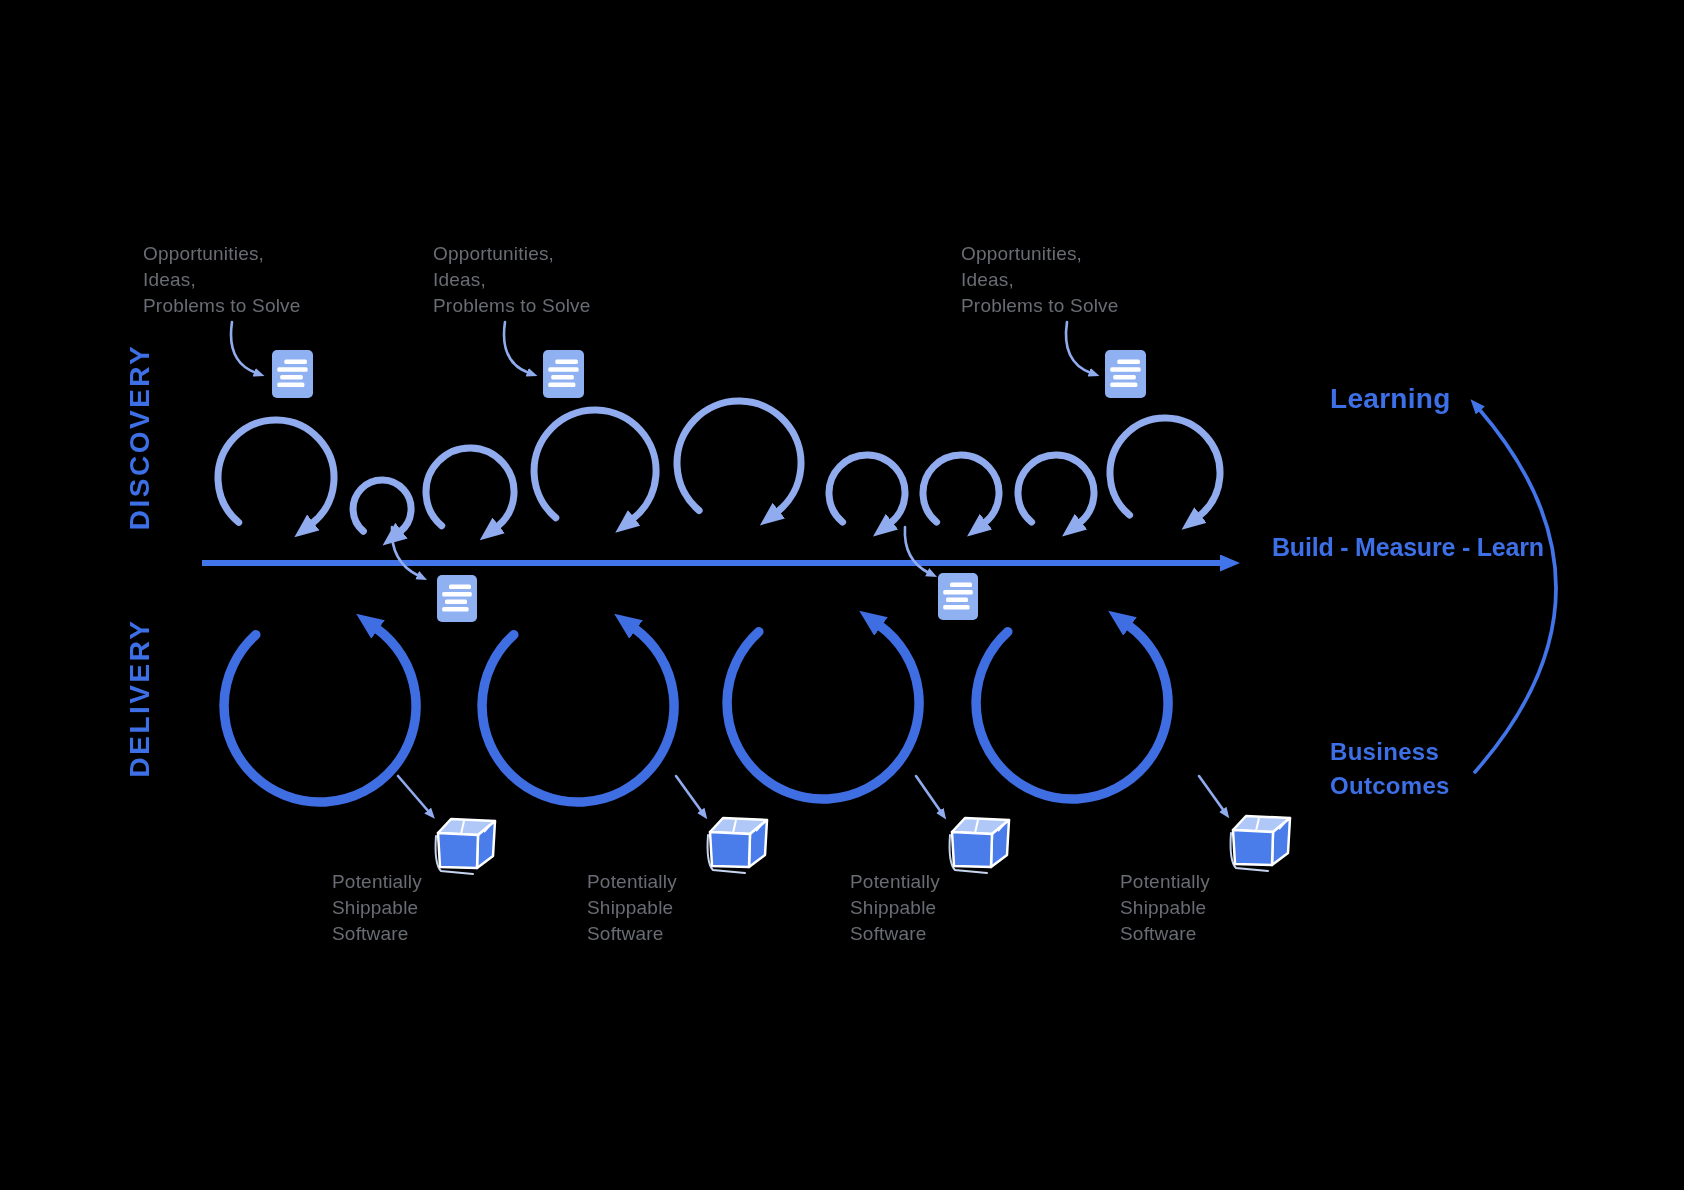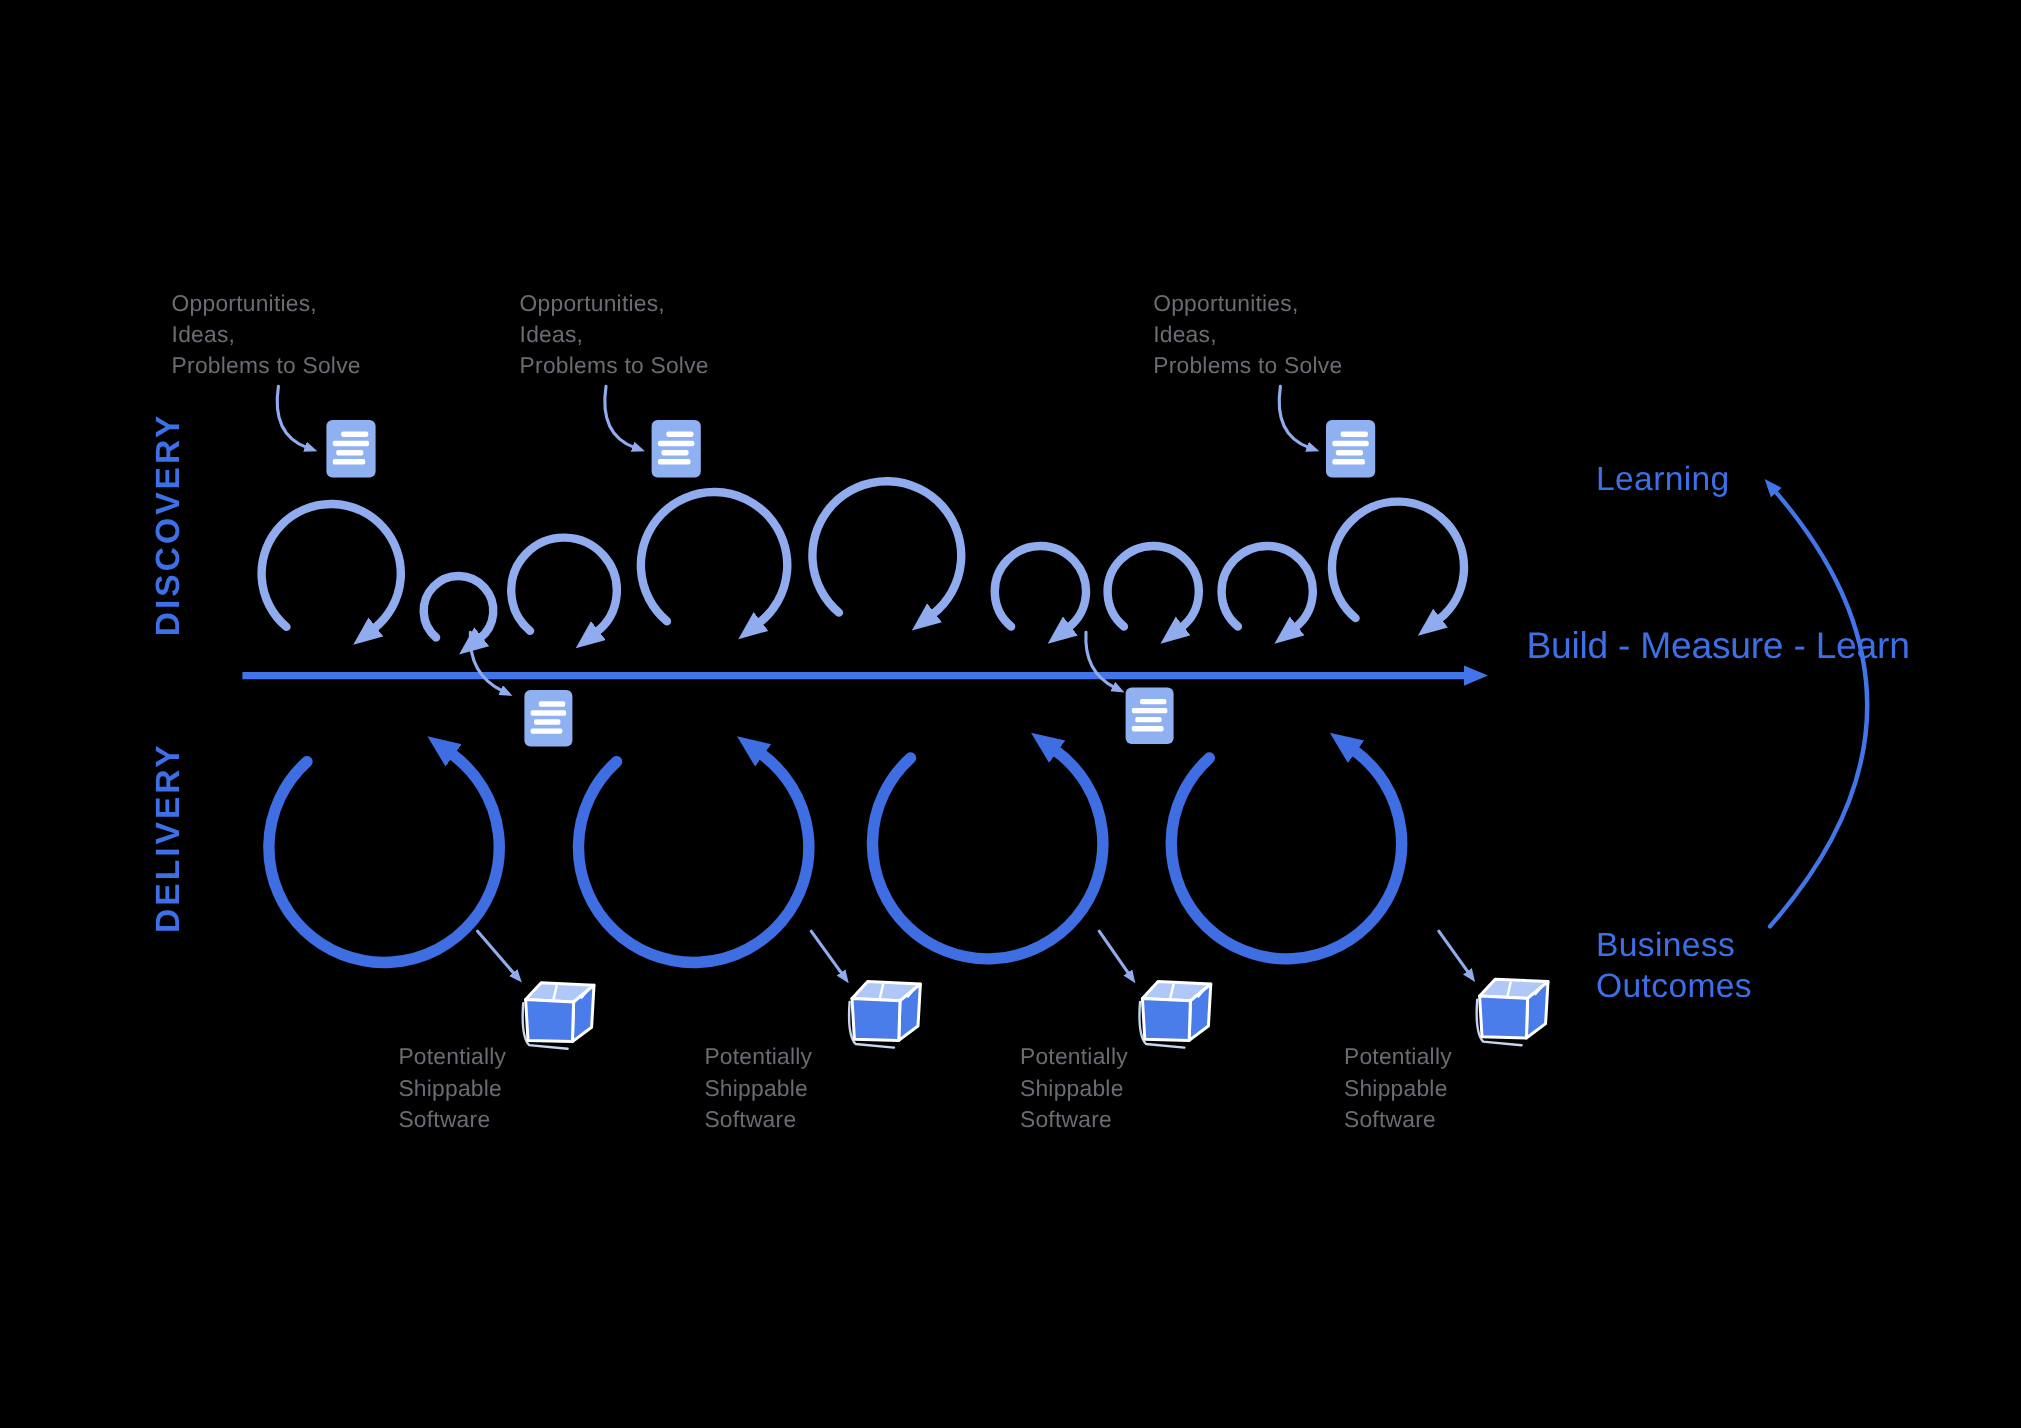--- a/index.html
+++ b/index.html
@@ -7,31 +7,31 @@
     --line-blue:#4275E9; --gray-text:#696C72; --doc-fill:#8FB1F2;
   }
   html,body{margin:0;padding:0;background:var(--bg);}
   .canvas{
     position:relative; width:1684px; height:1190px; background:var(--bg);
     font-family:"Liberation Sans","DejaVu Sans",sans-serif; overflow:hidden;
   }
   #diagram-svg{position:absolute;left:0;top:0;}
   .txt{position:absolute; white-space:pre-line;}
   .gray-note{color:var(--gray-text); font-size:19px; line-height:26px; font-weight:normal; letter-spacing:0.2px;}
-  .blue-label{color:var(--blue-text); font-weight:normal;}
+  .blue-label{color:var(--blue-text); font-weight:bold;}
   .vlabel{
     position:absolute; left:-7px; width:300px; height:38px; text-align:center;
     color:var(--blue-text); font-size:28px; font-weight:bold; letter-spacing:2.5px;
     transform:rotate(-90deg); transform-origin:center center;
   }
   #label-discovery{top:418px;}
   #label-delivery{top:679px;}
   #label-learning{left:1330px; top:383px; font-size:28px; letter-spacing:0.3px;}
-  #label-outcomes{left:1330px; top:735px; font-size:28px; line-height:34px; letter-spacing:0.3px;margin-top:36px;}
-  #label-bml{left:1272px; top:520px; font-size:31px; letter-spacing:-0.2px;}
+  #label-outcomes{left:1330px; top:735px; font-size:24px; line-height:34px; letter-spacing:0.3px;}
+  #label-bml{left:1272px; top:533px; font-size:25px; letter-spacing:-0.2px;}
 </style>
 </head>
 <body>
 
 <div class="canvas">
   <svg id="diagram-svg" width="1684" height="1190" viewBox="0 0 1684 1190">
       <defs>
         <marker id="m-disc" markerUnits="userSpaceOnUse" markerWidth="26" markerHeight="22" refX="2" refY="10" orient="auto">
           <path d="M0 0 L24 10 L0 20 Z" fill="#90ACEF"></path>
         </marker>

